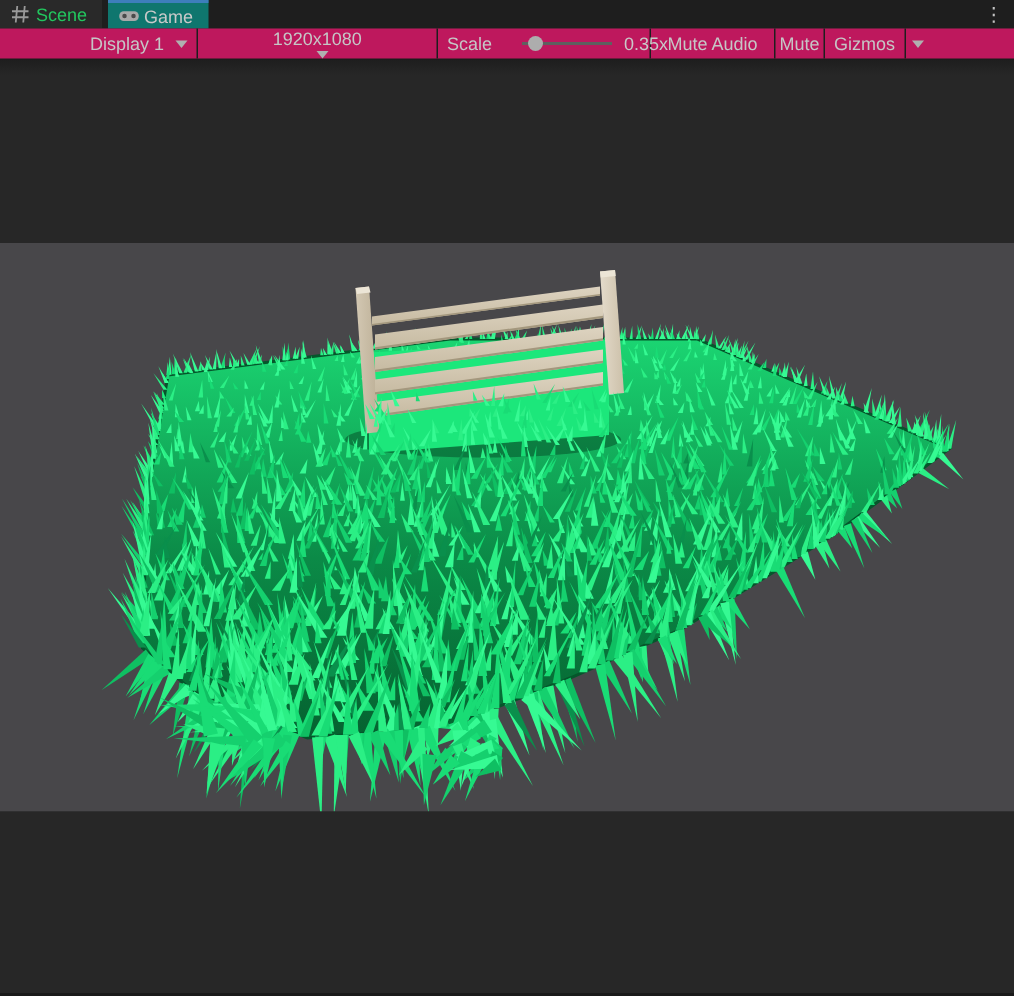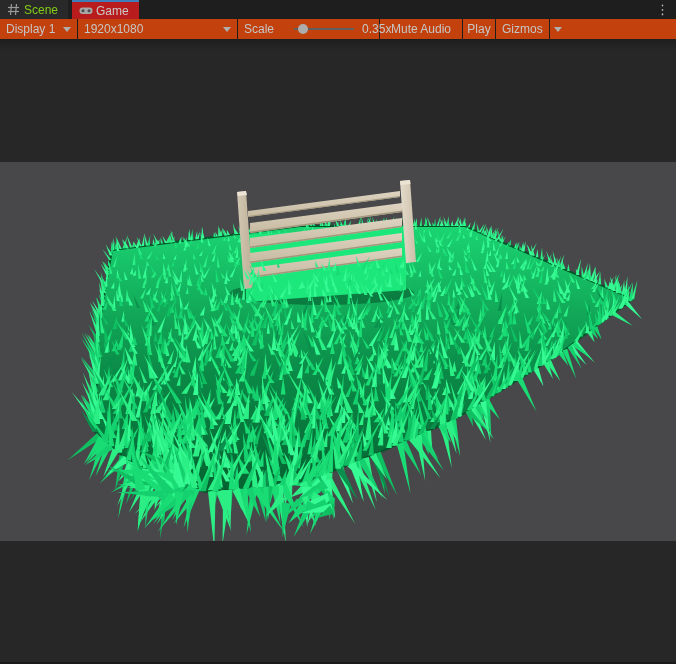--- a/index.html
+++ b/index.html
@@ -9,49 +9,49 @@
     position:relative; width:676px; height:664px; overflow:hidden;
     background:#272727; border-bottom:2px solid #1a1a1a;
   }
   
   .tabbar {
     position:absolute; top:0; left:0; width:676px; height:19px;
     background:#1e1e1e; display:flex; align-items:stretch;
   }
   .tab {
     display:flex; align-items:center; gap:4px; padding:0 10px 0 7px;
-    font-size:12px; color:#84cc16; cursor:default; user-select:none;
+    font-size:12px; color:#22c55e; cursor:default; user-select:none;
   }
   .tab.inactive { background:#292929; margin-right:4px; }
   .tab.active {
-    background:#b91c1c; color:#c9c9c9;
+    background:#0f766e; color:#c9c9c9;
     border-top:2px solid #3d7ebb; padding-top:0;
   }
   .tab .ticon { width:13px; height:13px; display:inline-block; flex:0 0 auto; }
   .kebab {
     margin-left:auto; color:#c4c4c4; font-size:13px; line-height:19px;
     padding:0 7px; letter-spacing:0; cursor:default;
   }
   
   .toolbar {
     position:absolute; top:19px; left:0; width:676px; height:21px;
-    background:#c2410c; border-bottom:1px solid #1c1c1c;
-    display:flex; align-items:stretch; font-size:12px; color:#c6c6c6;
+    background:#be185d; border-bottom:1px solid #1c1c1c;
+    display:flex; align-items:stretch; font-size:12px; color:#c6c6c6;justify-content:center;
   }
   .tb-seg {
     display:flex; align-items:center; border-right:1px solid #1e1e1e;
     padding:0 6px; white-space:nowrap; cursor:default; user-select:none;
   }
   .tb-seg:last-child { border-right:none; }
   .dd-arrow {
     width:0; height:0; border-left:4px solid transparent; border-right:4px solid transparent;
     border-top:5px solid #b0b0b0; display:inline-block; margin-left:6px;
   }
   .seg-display { width:78px; justify-content:space-between; }
-  .seg-res { width:160px; justify-content:space-between; }
+  .seg-res { width:160px; justify-content:space-between;flex-direction:column; }
   .seg-scale { width:142px; }
   .seg-scale .lbl { margin-right:20px; }
   .slider { position:relative; width:60px; height:12px; flex:0 0 auto; }
   .slider .track { position:absolute; top:5px; left:0; width:100%; height:2px; background:#5f5f5f; }
   .slider .knob {
     position:absolute; top:1px; width:10px; height:10px; border-radius:50%;
     background:#adadad; margin-left:-5px;
   }
   .scale-val { margin-left:8px; color:#c9c9c9; }
   .tb-btn { justify-content:center; }
@@ -121,21 +121,21 @@
       <span class="slider">
         <span class="track"></span>
         <span class="knob" style="left: 15%;"></span>
       </span>
       <span class="scale-val">0.35x</span>
     </div>
     <div class="tb-seg tb-btn seg-mute">
       <span>Mute Audio</span>
     </div>
     <div class="tb-seg tb-btn seg-stats">
-      <span>Play</span>
+      <span>Mute</span>
     </div>
     <div class="tb-seg seg-gizmos">
       <span>Gizmos</span>
       <span class="gizmo-sep"></span>
       <span class="dd-arrow" style="margin-left:0"></span>
     </div>
   </div>
 
   <div class="game-area">
     <div class="letterbox-top"></div>

